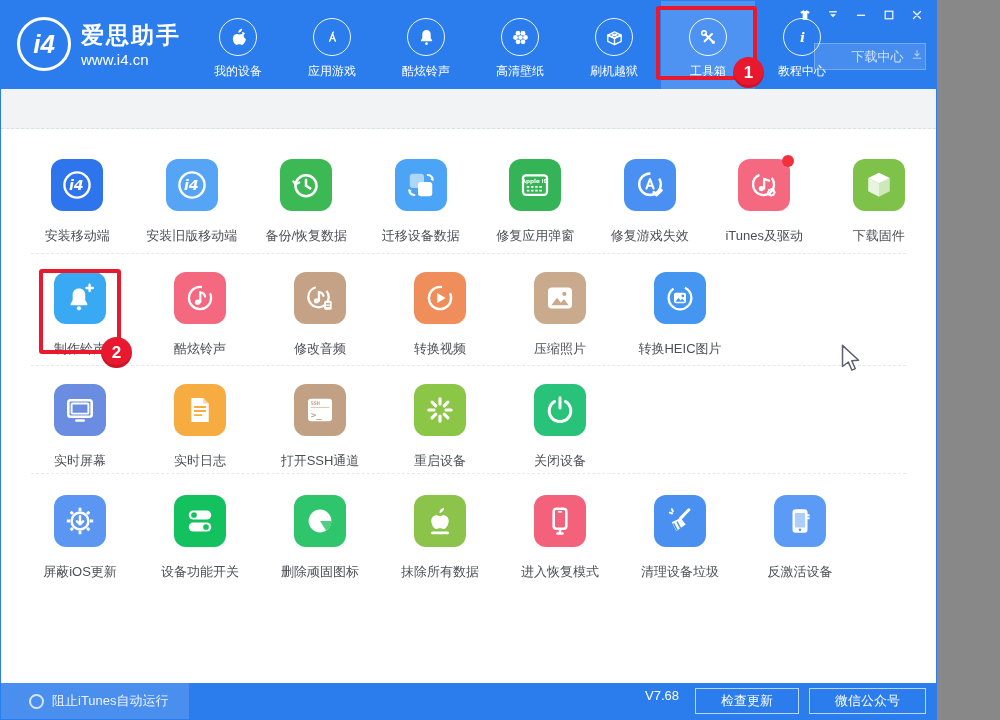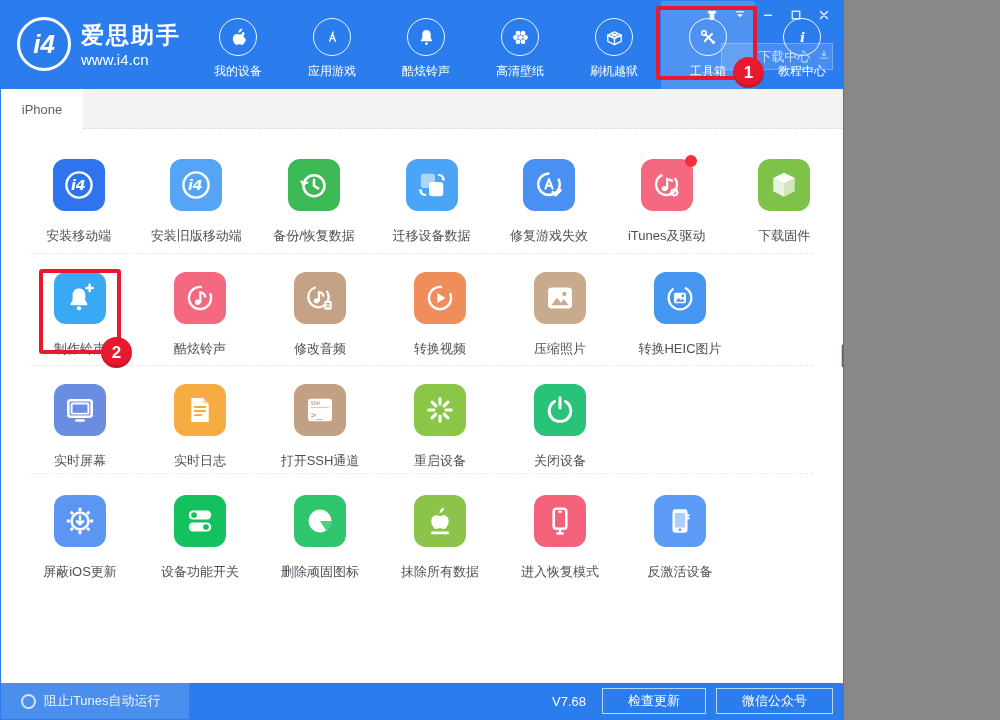--- a/index.html
+++ b/index.html
@@ -1,17 +1,17 @@
 <!DOCTYPE html>
 <html><head>
 <meta charset="utf-8">
 <style>
   * { margin:0; padding:0; box-sizing:border-box; }
   body { font-family:"Liberation Sans","DejaVu Sans",sans-serif; background:#888; }
-  .page { position:relative; width:844px; height:720px; background:#fff;
+  .page { position:relative; width:937px; height:720px; background:#fff;
           border:1px solid #2b7ced; overflow:hidden; }
 
   
   .titlebar { position:relative; height:88px; background:#2b7ced; }
   .logo-area { position:absolute; left:16px; top:16px; display:flex; align-items:center; gap:10px; }
   .logo-circle { width:54px; height:54px; border:3px solid #fff; border-radius:50%;
                  display:flex; align-items:center; justify-content:center;
                  color:#fff; font-size:26px; font-weight:bold; font-style:italic; }
   .brand { color:#fff; }
   .brand .cn { font-size:23px; font-weight:bold; letter-spacing:2px; }
@@ -65,24 +65,24 @@
   .anno-badge { position:absolute; width:31px; height:31px; border-radius:50%; background:#e8182f;
                 color:#fff; font-size:17px; font-weight:bold; display:flex; align-items:center;
                 justify-content:center; z-index:9; box-shadow:inset 0 -3px 0 rgba(0,0,0,.12); }
   .anno-badge1 { left:732px; top:56px; }
   .anno-badge2 { left:100px; top:336px; }
 
   
   .footer { position:absolute; left:0; right:0; bottom:0; height:36px; background:#2b7ced;
             display:flex; align-items:center; }
   .footer-toggle { width:188px; height:36px; background:#4b8fee; display:flex; align-items:center;
-                   gap:8px; padding-left:20px; cursor:pointer; }
+                   gap:8px; padding-left:28px; cursor:pointer; }
   .radio { width:15px; height:15px; border:2px solid #d5e5fb; border-radius:50%; flex:none; }
   .toggle-label { font-size:13px; color:#ecf3fe; white-space:nowrap; }
-  .footer-right { margin-left:auto; display:flex; align-items:center; gap:10px; padding-right:10px; }
+  .footer-right { margin-left:auto; display:flex; align-items:flex-start; gap:10px; padding-right:10px; }
   .version { color:#fff; font-size:13px; margin-right:6px; }
   .f-btn { border:1px solid #bcd6f8; color:#fff; font-size:13px; padding:3px 25px;
            background:transparent; cursor:pointer; white-space:nowrap; }
 
   .cursor { position:absolute; left:838px; top:343px; z-index:20; pointer-events:none; }
 </style>
 </head>
 <body>
 
 <div class="page">
@@ -195,21 +195,20 @@
       </div>
     <div class="download-btn" id="download-btn">
       <span>下载中心</span>
       <span class="dl-icon" id="dl-icon"><svg viewBox="0 0 24 24" fill="none" stroke="#aecbf7" stroke-width="1.9" stroke-linecap="round">
             <path d="M12 4.5v8.5M8.5 10l3.5 3.5L15.5 10M5.5 17.5h13"></path>
           </svg></span>
     </div>
   </div>
 
   <div class="tabbar">
-    <div class="tab">iPhone</div>
     <div class="tabstrip-rest"></div>
   </div>
 
   <div class="content" id="content">
       <div class="grid-row r0">
         <div class="cell">
           <span class="tile" style="background:#2e74ec;color:#2e74ec">
             <svg viewBox="0 0 24 24">
               <circle cx="12" cy="12" r="8.4" fill="none" stroke="#fff" stroke-width="1.6"></circle>
               <text x="11.6" y="15.6" font-size="9.5" font-family="DejaVu Sans,sans-serif" font-style="italic" font-weight="bold" fill="#fff" text-anchor="middle">i4</text>
@@ -239,20 +238,30 @@
         <div class="cell">
           <span class="tile" style="background:#4ba4f6;color:#4ba4f6">
             <svg viewBox="0 0 24 24">
               <rect x="4.5" y="4.5" width="9.5" height="9.5" rx="2" fill="#fff" opacity=".55"></rect>
               <rect x="10" y="10" width="9.5" height="9.5" rx="2" fill="#fff"></rect>
               <path d="M16.5 5.3c2 .2 3.1 1.3 3.3 3.1M7.5 18.7c-2-.2-3.1-1.3-3.3-3.1" stroke="#fff" stroke-width="1.4" fill="none" stroke-linecap="round"></path>
               <path d="M19.9 6.9l.3 2.2-2-.7zM4.1 17.1l-.3-2.2 2 .7z" fill="#fff"></path>
             </svg>
           </span>
           <span class="tool-label">迁移设备数据</span>
+        </div>
+        <div class="cell">
+          <span class="tile" style="background:#35b457;color:#35b457">
+            <svg viewBox="0 0 24 24">
+              <rect x="4" y="5.5" width="16" height="13" rx="2" fill="none" stroke="#fff" stroke-width="1.5"></rect>
+              <text x="12" y="10.4" font-size="3.7" font-weight="bold" fill="#fff" text-anchor="middle" font-family="DejaVu Sans,sans-serif">Apple ID</text>
+              <path d="M6.5 13.2h11M6.5 15.8h11" stroke="#fff" stroke-width="1.2" stroke-dasharray="1.7 1.1"></path>
+            </svg>
+          </span>
+          <span class="tool-label">修复应用弹窗</span>
         </div>
         <div class="cell">
           <span class="tile" style="background:#4a90f2;color:#4a90f2">
             <svg viewBox="0 0 24 24" fill="none" stroke="#fff">
               <circle cx="12" cy="11.5" r="7.2" stroke-width="1.6" stroke-dasharray="34 7"></circle>
               <path d="M9.6 14.4L12 8l2.4 6.4M10.5 12.5h3" stroke-width="1.4" stroke-linecap="round" stroke-linejoin="round"></path>
               <path d="M14.6 16.9l1.8 1.8 3.2-3.2" stroke-width="1.9" stroke-linecap="round" stroke-linejoin="round"></path>
             </svg>
           </span>
           <span class="tool-label">修复游戏失效</span>
@@ -445,20 +454,31 @@
         <div class="cell">
           <span class="tile" style="background:#f4617b;color:#f4617b">
             <svg viewBox="0 0 24 24" fill="none" stroke="#fff">
               <rect x="7.8" y="3.8" width="8.4" height="13.4" rx="1.8" stroke-width="1.7"></rect>
               <path d="M10.8 5.9h2.4" stroke-width="1.2"></path>
               <path d="M12 17.2v3.1" stroke-width="1.7"></path>
               <path d="M10.3 20.3h3.4" stroke-width="1.7" stroke-linecap="round"></path>
             </svg>
           </span>
           <span class="tool-label">进入恢复模式</span>
+        </div>
+        <div class="cell">
+          <span class="tile" style="background:#4a90f0;color:#4a90f0">
+            <svg viewBox="0 0 24 24">
+              <path d="M17.9 4.5l-5.7 5.9" stroke="#fff" stroke-width="2" stroke-linecap="round"></path>
+              <path d="M12.5 10l-6 2.9 3.1 5.8 6.2-4.4z" fill="#fff"></path>
+              <path d="M7.7 13.6l2.4 4.5M10 12.4l2.4 4.5" stroke="currentColor" stroke-width=".9"></path>
+              <path d="M5.2 6.4l1.5.6M6.6 4.1l.6 1.4" stroke="#fff" stroke-width="1.3" stroke-linecap="round"></path>
+            </svg>
+          </span>
+          <span class="tool-label">清理设备垃圾</span>
         </div>
         <div class="cell">
           <span class="tile" style="background:#5b9bf5;color:#5b9bf5">
             <svg viewBox="0 0 24 24">
               <rect x="7" y="4.2" width="10" height="15.6" rx="2" fill="#fff"></rect>
               <rect x="8.6" y="6.6" width="6.8" height="9.8" rx=".6" fill="currentColor" opacity=".5"></rect>
               <circle cx="12" cy="17.9" r=".9" fill="currentColor"></circle>
               <path d="M15.8 8.2h2.6M15.8 10.2h2.6" stroke="#fff" stroke-width="1.3"></path>
             </svg>
           </span>

